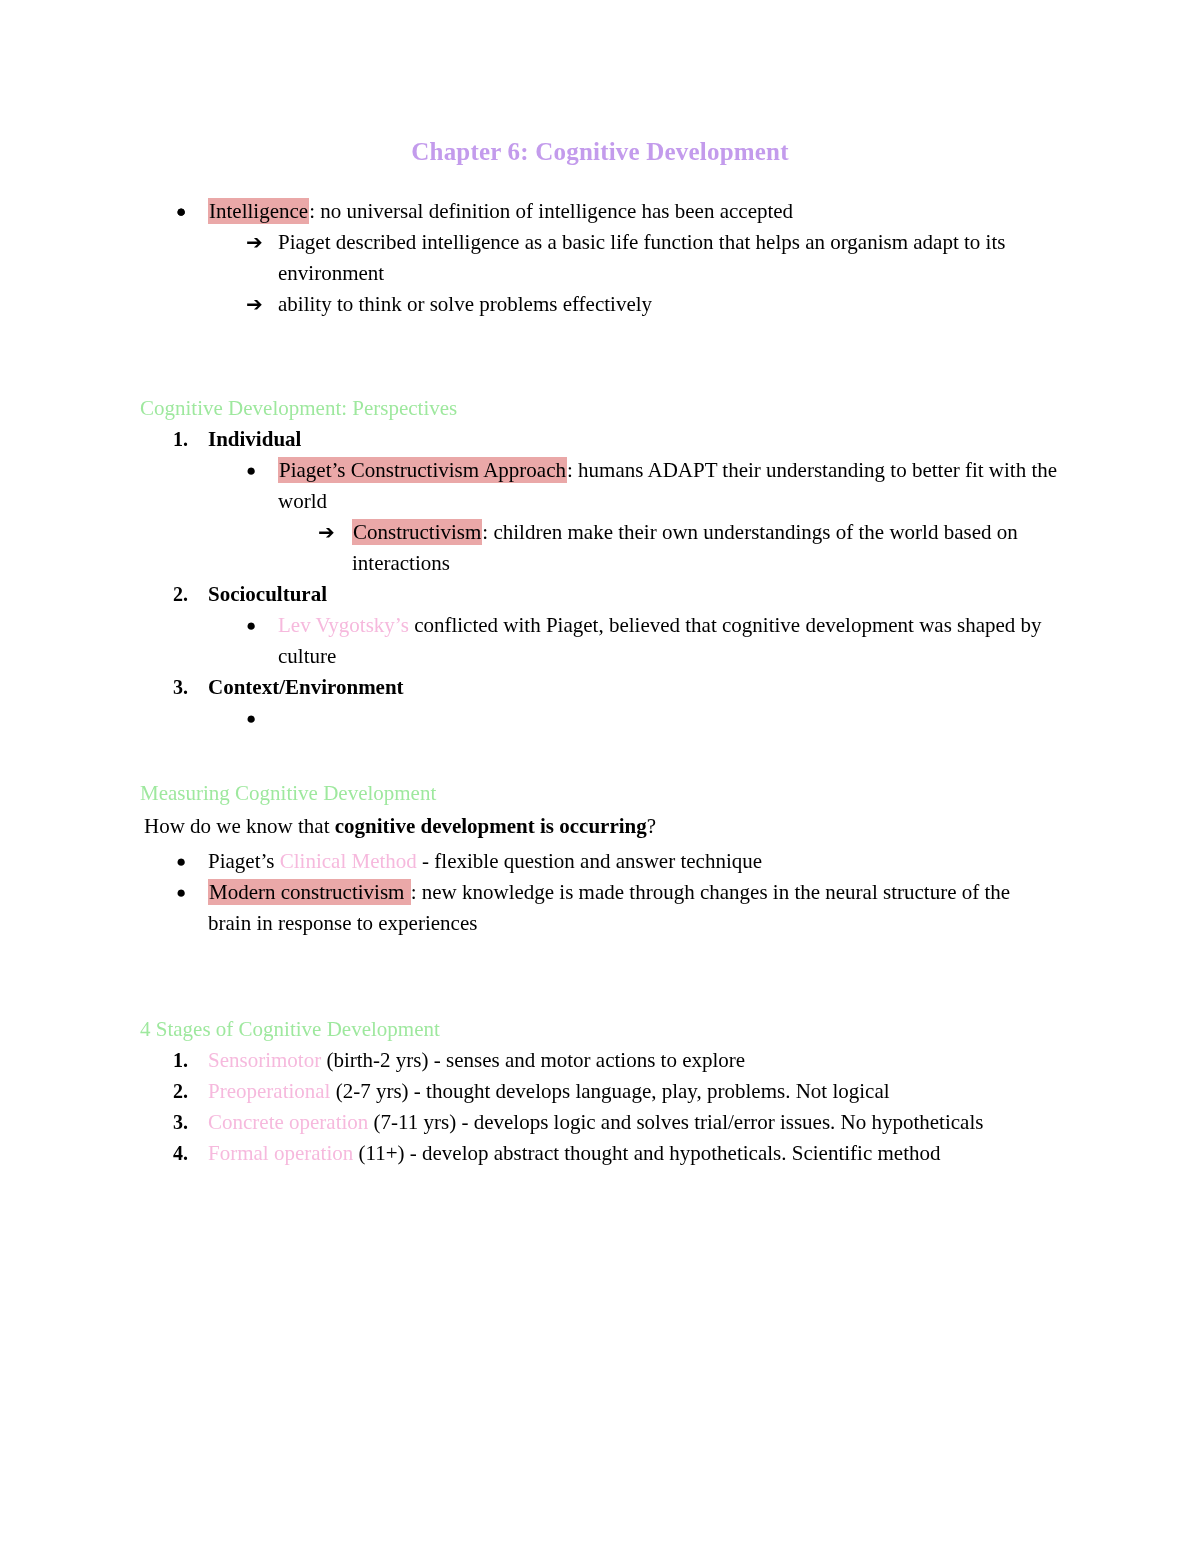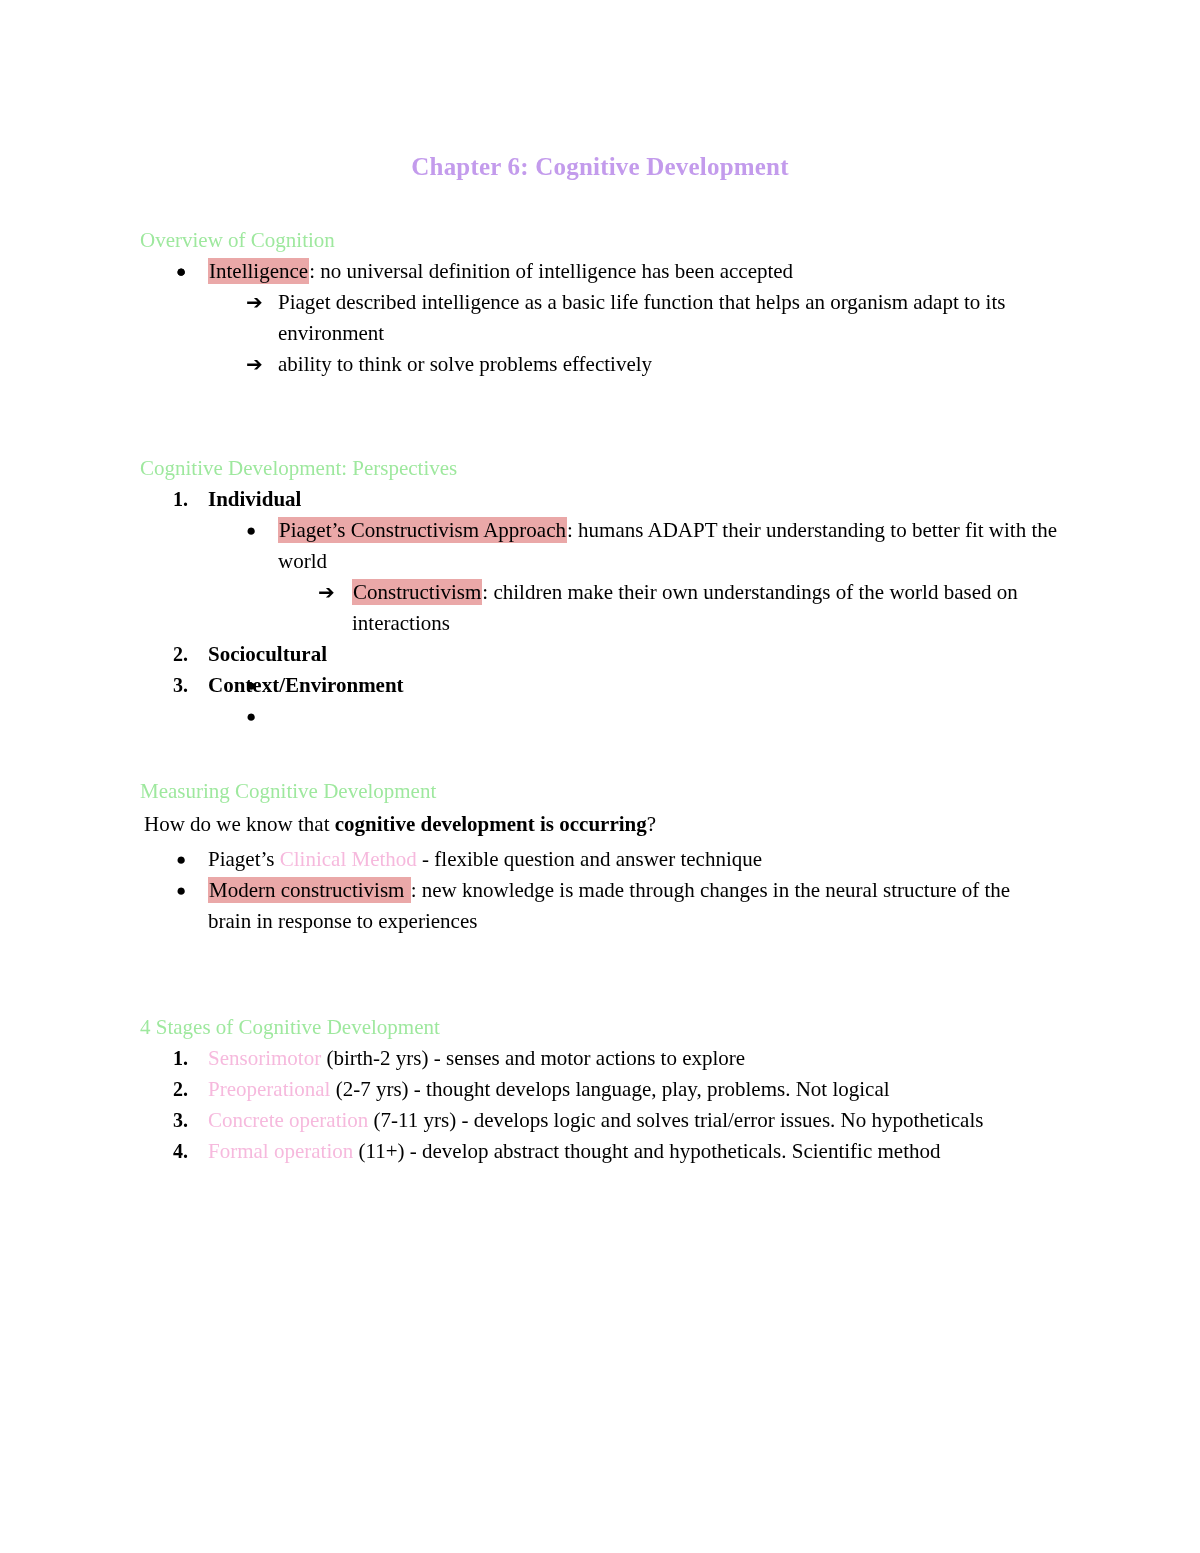--- a/index.html
+++ b/index.html
@@ -20,21 +20,21 @@
     height: 1553px;
     box-sizing: border-box;
     padding: 0;
     overflow: hidden;
   }
   .doc-title {
     text-align: center;
     font-size: 25px;
     font-weight: bold;
     color: #c39bec;
-    margin: 15px;
+    margin: 0;
     padding-top: 138px;
     letter-spacing: 0.2px;
   }
   .section {
     margin: 0;
   }
   .section-head {
     color: #9ee89e;
     font-size: 21px;
     margin: 0 0 2px 0;
@@ -141,21 +141,20 @@
 </head>
 <body>
 
 <div class="page">
 
   <h1 class="doc-title">Chapter 6: Cognitive Development</h1>
 
   <div class="gap-md"></div>
 
   <div class="section">
-    <div class="section-head">Overview of Cognition</div>
     <ul class="bul">
       <li class="item lvl1">
         <span class="marker">●</span>
       </li>
       <li class="item lvl1">
         <span class="marker">●</span>
         <span class="body"><span class="hl">Intelligence</span><span>: no universal definition of intelligence has been accepted</span></span>
       </li>
       <li class="item arrow2">
         <span class="marker">➔</span>
@@ -184,20 +183,21 @@
       <li class="item arrow3">
         <span class="marker">➔</span>
         <span class="body"><span class="hl">Constructivism</span><span>: children make their own understandings of the world based on interactions</span></span>
       </li>
       <li class="item num1">
         <span class="marker">2.</span>
         <span class="body bold">Sociocultural</span>
       </li>
       <li class="item lvl2">
         <span class="marker">●</span>
+        <span class="body"><span class="pink">Lev Vygotsky’s</span><span> conflicted with Piaget, believed that cognitive development was shaped by culture</span></span>
       </li>
       <li class="item num1">
         <span class="marker">3.</span>
         <span class="body bold">Context/Environment</span>
       </li>
       <li class="item lvl2">
         <span class="marker">●</span>
       </li>
     </ol>
   </div>

